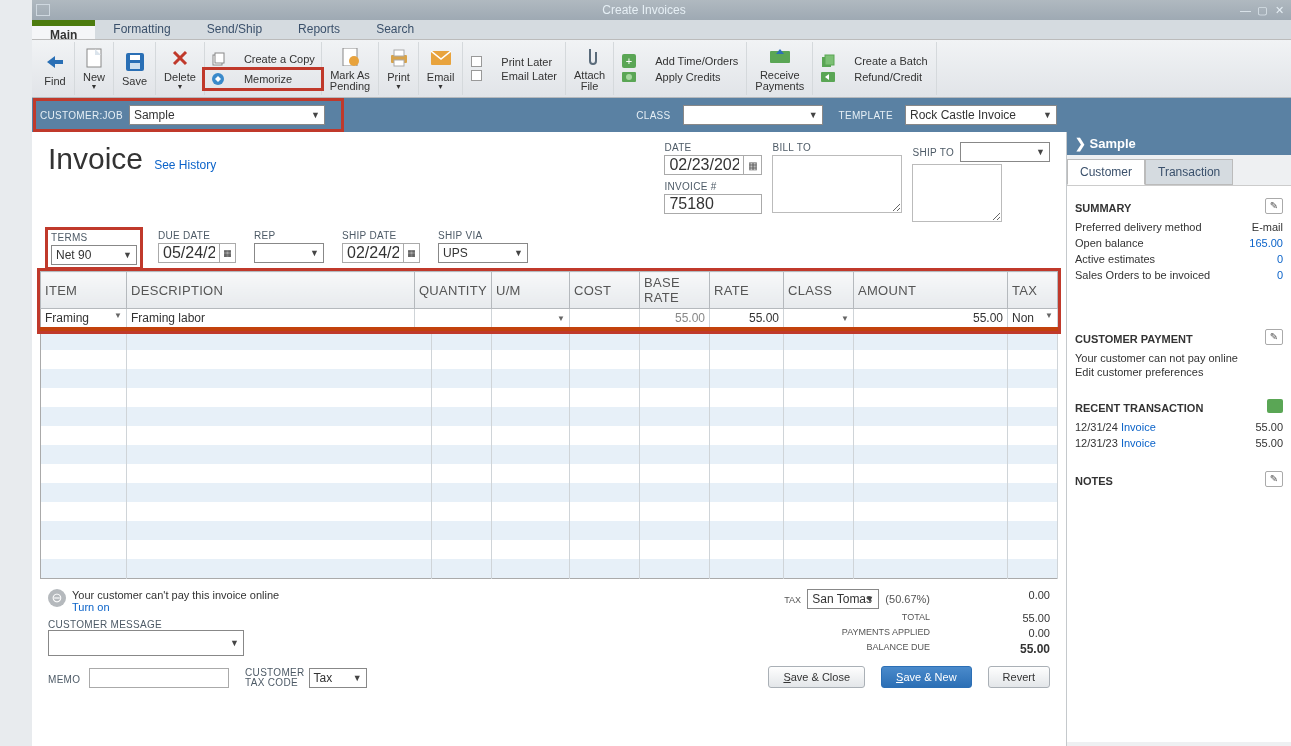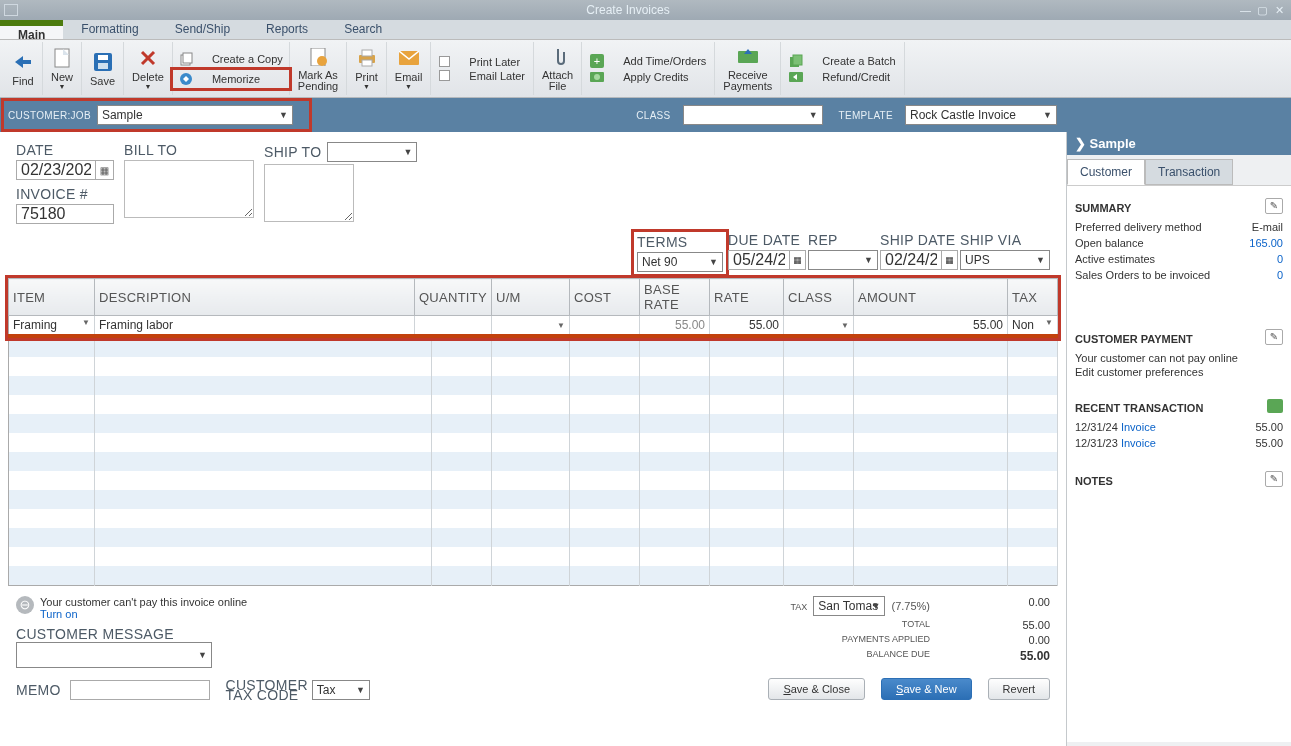--- a/index.html
+++ b/index.html
@@ -1,17 +1,17 @@
 <!DOCTYPE html>
 <html><head>
 <meta charset="utf-8">
 <style>
 * { margin: 0; padding: 0; box-sizing: border-box; font-family: Tahoma, Arial, sans-serif; }
 body { background: #fff; font-size: 11px; color: #333; overflow: hidden; }
-.window { width: 1291px; height: 746px; display: flex; flex-direction: column; background: #e8ebee; }
+.window { width: 1291px; height: 746px; display: flex; flex-direction: column; background: #e8ebee; padding-left: 32px; }
 
 
 .titlebar { height: 20px; background: linear-gradient(#b0b9c0, #9ea9b3); display: flex; align-items: center; padding: 0 4px; color: #fff; font-size: 11px; }
 .titlebar .title-text { flex: 1; text-align: center; color: #e6eff5; font-size: 12px; }
 .titlebar .winctrl { display: flex; gap: 2px; }
 .titlebar .winctrl span { width: 15px; height: 13px; display: flex; align-items: center; justify-content: center; color: #e6eff5; cursor: default; }
 
 
 .ribbon-tabs { height: 20px; display: flex; background: #d5dbe0; border-bottom: 1px solid #bbb; }
 .ribbon-tab { padding: 2px 18px; font-size: 12px; color: #3a506b; cursor: default; }
@@ -42,27 +42,27 @@
 
 .main-wrap { flex: 1; display: flex; overflow: hidden; }
 .invoice-area { flex: 1; background: #fff; display: flex; flex-direction: column; overflow: hidden; }
 .side-panel { width: 225px; background: #eef0f2; border-left: 1px solid #c5c9cc; display: flex; flex-direction: column; padding: 4px 6px; font-size: 11px; }
 
 .inv-header { padding: 10px 16px 4px; display: flex; justify-content: space-between; }
 .inv-title { font-size: 30px; color: #333; font-weight: normal; }
 .see-hist { color: #0b63c9; font-size: 12px; margin-left: 8px; }
 .hdr-right { display: flex; gap: 10px; font-size: 10px; color: #555; }
 .field-col { display: flex; flex-direction: column; gap: 2px; }
-.field-label { font-size: 14px; color: #4d5a66; letter-spacing: 0.3px; }
+.field-label { font-size: 10px; color: #4d5a66; letter-spacing: 0.3px; }
 .text-inp { border: 1px solid #aaa; background: #fff; height: 20px; padding: 2px 4px; font-size: 16px; color: #333; }
 .date-inp { width: 80px; }
 .addr-box { border: 1px solid #bbb; background: #fff; width: 130px; height: 58px; }
 .shipto-sel { width: 90px; }
 
-.terms-row { padding: 4px 16px; display: flex; justify-content: flex-end; gap: 2px; font-size: 10px; }
+.terms-row { padding: 4px 16px; display: flex; gap: 18px; font-size: 10px; }
 .terms-row .tcol { display: flex; flex-direction: column; gap: 2px; }
 .terms-row .tcol .select-box, .terms-row .tcol .text-inp { width: 76px; }
 
 
 .items-wrap { padding: 0 8px; }
 .items-tbl { width: 100%; border: 1px solid #aaa; border-collapse: collapse; background: #fff; }
 .items-tbl th { background: linear-gradient(#f7f8f9,#e7eaed); border: 1px solid #b5b9bd; font-size: 13px; color: #555; font-weight: normal; text-align: left; padding: 3px 4px; letter-spacing: 0.3px; }
 .items-tbl td { border-right: 1px solid #cfd4d8; height: 19px; padding: 2px 4px; font-size: 12px; }
 .items-tbl tr.alt td { background: #e7f0f8; }
 .items-tbl tr.first td { border-bottom: 4px solid #c2410c; }
@@ -300,20 +300,24 @@
     <div class="select-box tpl" style="margin-left:6px">
         <span>Rock Castle Invoice</span>
         <span class="caret">▼</span>
       </div>
     <div style="width:230px"></div>
   </div>
 
   <div class="main-wrap">
     <div class="invoice-area">
       <div class="inv-header">
+        <div>
+          <span class="inv-title">Invoice</span>
+          <a class="see-hist">See History</a>
+        </div>
         <div class="hdr-right">
           <div class="field-col">
             <span class="field-label">DATE</span>
             <div style="display:flex">
                 <input class="text-inp date-inp" value="02/23/2021" style="">
                 <span style="width:18px;border:1px solid #aaa;border-left:none;display:flex;align-items:center;justify-content:center">▦</span>
               </div>
             <span class="field-label" style="margin-top:4px">INVOICE #</span>
             <input class="text-inp" style="width: 98px;" value="75180">
           </div>
@@ -607,21 +611,21 @@
             <div class="select-box" style="width:196px;height:26px">
                 <span class="caret">▼</span>
               </div>
           </div>
         </div>
         <div class="totals">
           <div class="trow">
             <span class="tlabel"><span style="font-size:9px">TAX</span>&nbsp;&nbsp;<span class="select-box" style="display:inline-flex;width:72px;height:20px">
                   <span>San Tomas</span>
                   <span class="caret">▼</span>
-                </span>&nbsp;&nbsp;<span>(7.75%)</span></span>
+                </span>&nbsp;&nbsp;<span>(50.67%)</span></span>
             <span class="tval">0.00</span>
           </div>
           <div class="trow">
               <span class="tlabel" style="font-size:9px">TOTAL</span>
               <span class="tval">55.00</span>
             </div>
           <div class="trow">
               <span class="tlabel" style="font-size:9px">PAYMENTS APPLIED</span>
               <span class="tval">0.00</span>
             </div>

